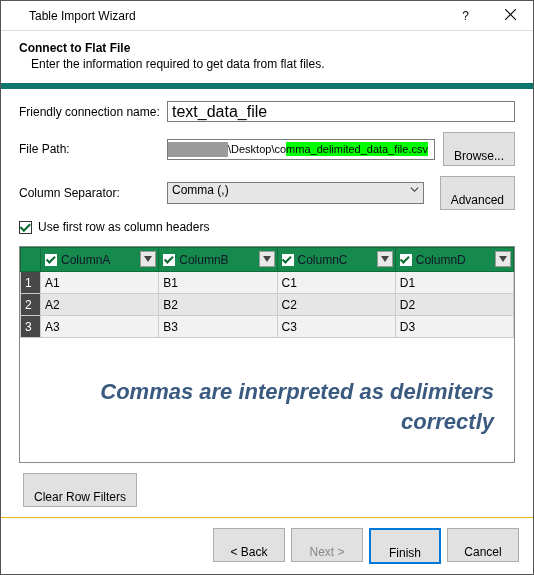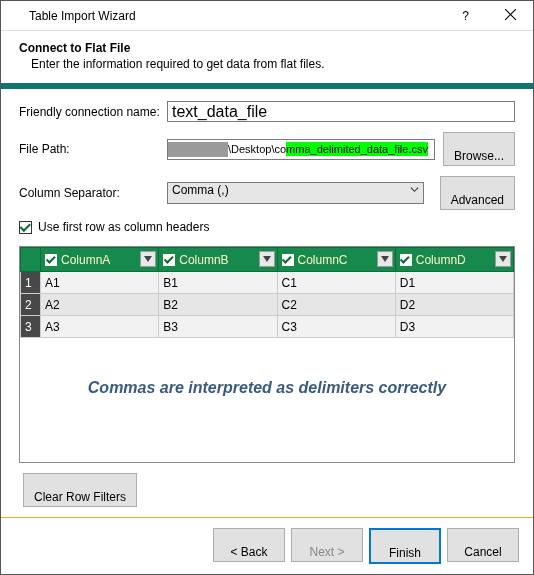--- a/index.html
+++ b/index.html
@@ -138,21 +138,21 @@
     border: 1px solid #ccc;
     height: 22px;
     padding: 0 4px;
     text-align: left;
     font-weight: normal;
     font-size: 12px;
     overflow: hidden;
   }
   table.grid th {
     background: #168a4c;
-    color: #fef9c3;
+    color: #0f172a;
     height: 24px;
     border-color: #0e6b3a;
     position: relative;
   }
   th.rownum-h { background:#168a4c; width:20px; }
   td.rownum {
     background:#484848;
     color:#fff;
     text-align:center;
     width: 20px;
@@ -185,24 +185,24 @@
     justify-content:center;
   }
   th .filter-btn svg { width:8px; height:6px; }
   tr.row td { background:#f2f2f2; }
   tr.row.alt td { background:#e6e6e6; }
   tr.row td.rownum { background:#484848; }
   .annotation {
     position: absolute;
     left: 0; right: 0;
     top: 130px;
-    text-align: center;
+    text-align: right;
     font-style: italic;
     font-weight: bold;
-    font-size: 16px;
+    font-size: 22px;
     color: #3a5a80;
     font-family: "Segoe UI", Verdana, sans-serif;
     line-height: 1.35;
     padding: 0 20px;
   }
   .below-grid {
     padding: 10px 18px;
   }
   .footer {
     border-top: 1px solid #eab308;

